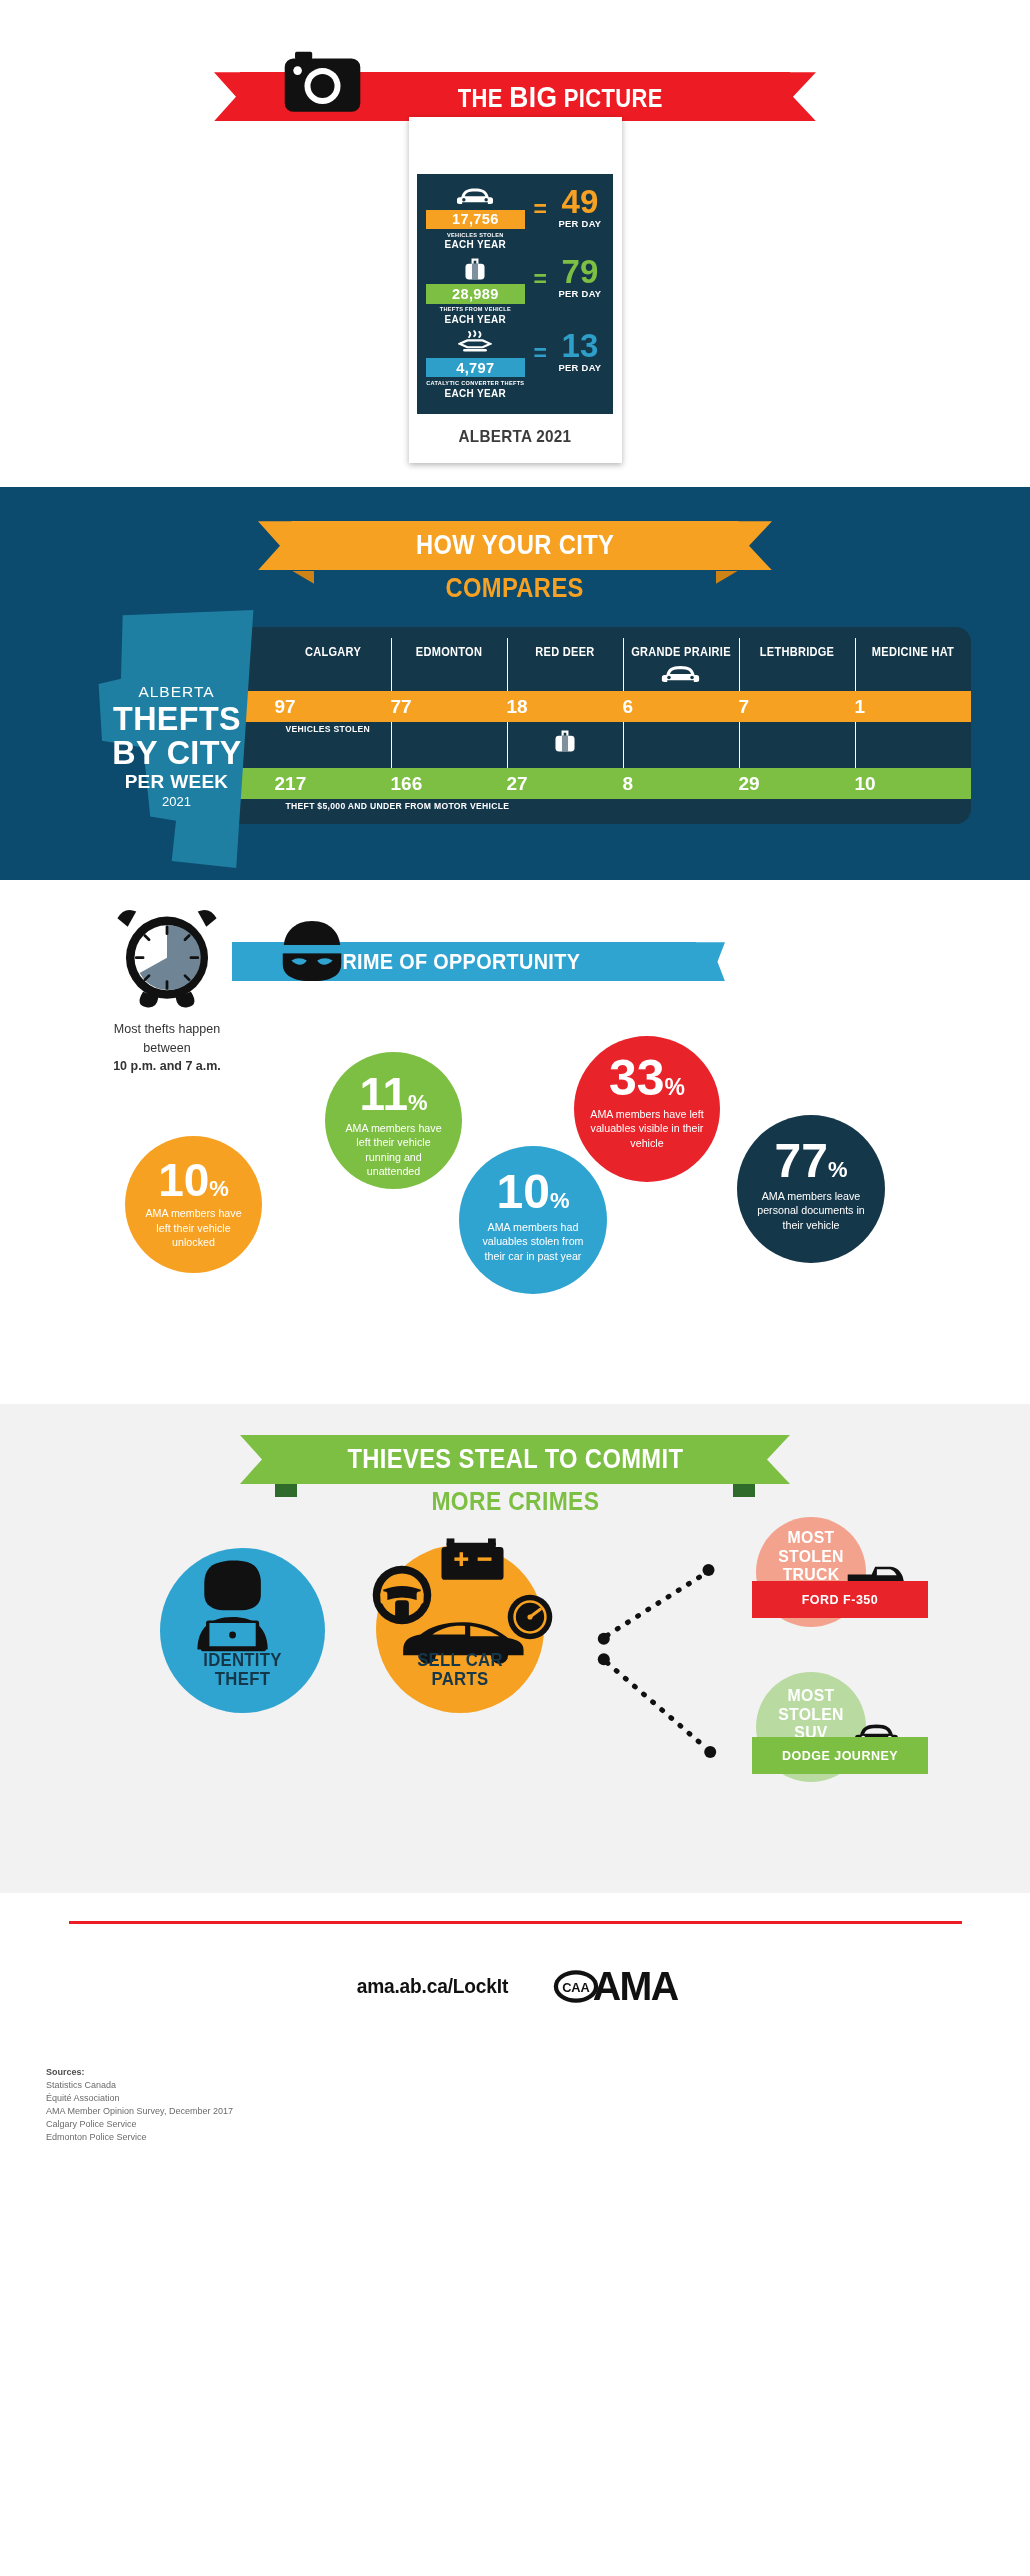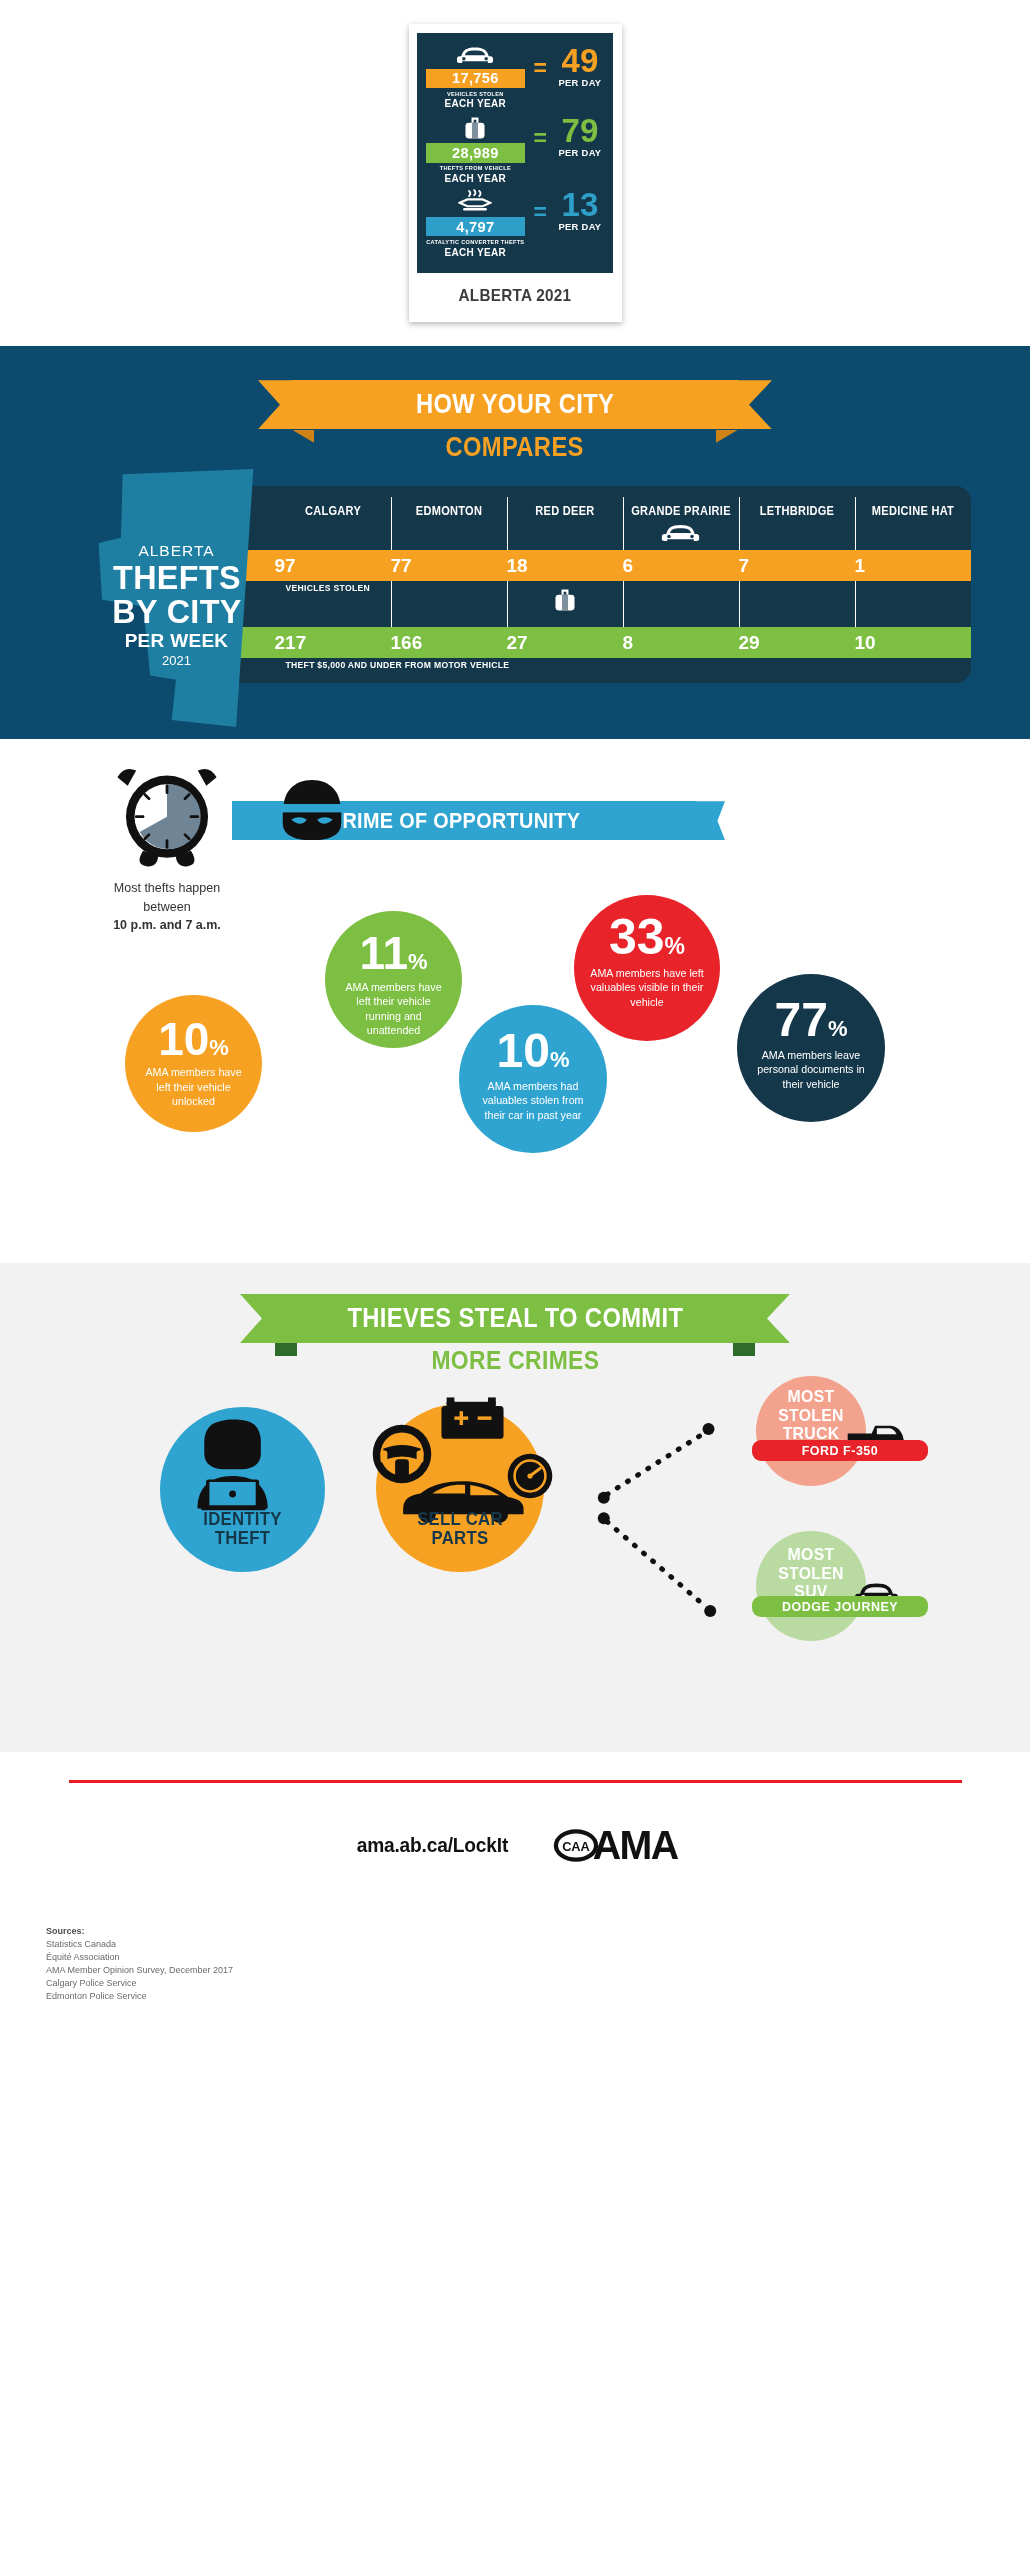--- a/index.html
+++ b/index.html
@@ -46,21 +46,21 @@
   }
   .ribbon-label .big { font-size:30px; }
   .camera-icon { position:absolute; left:283px; top:-12px; z-index:5; }
 
   
   .polaroid {
     width:213px; background:#fff; margin:-12px auto 0;
     padding:8.6px 8.6px 8.6px; box-shadow:0 1.7px 6px rgba(0,0,0,.30);
     position:relative; z-index:2;
   }
-  .polaroid-inner { background:#15374a; padding:12px 8.6px 10.3px; }
+  .polaroid-inner { background:#15374a; padding:12px 8.6px 10.3px;margin-top:48px; }
   .stat-row { display:flex; align-items:flex-start; justify-content:center; gap:8.6px; margin-bottom:5.2px; }
   .stat-left { width:108px; text-align:center; }
   .stat-pill {
     display:block; color:#fff; font-weight:bold; font-size:14.6px;
     padding:1.7px 0; letter-spacing:0.3px;
   }
   .pill-orange { background:#f6a122; }
   .pill-green  { background:#7dbf42; }
   .pill-blue   { background:#2e9fc9; }
   .stat-sub  { color:#fff; font-size:5.6px; font-weight:bold; letter-spacing:0.3px; margin-top:2.6px; line-height:1.25;}
@@ -171,41 +171,57 @@
   .circ-label {
     position:absolute; width:100%; text-align:center; color:#15374a;
     font-weight:bold; font-size:18px; line-height:1.05; letter-spacing:0.3px; transform:scaleX(.93);
   }
   .soft-circ { position:absolute; border-radius:50%; }
   .soft-label {
     position:absolute; width:100%; text-align:center; color:#fff; font-weight:bold;
     font-size:17px; line-height:1.08; letter-spacing:0.3px; transform:scaleX(.93);
   }
   .name-bar {
-    position:absolute; height:21px; display:flex; align-items:center; justify-content:center;
-    color:#fff; font-weight:bold; font-size:12.5px; letter-spacing:0.5px;border-radius:9px;
+    position:absolute; height:37px; display:flex; align-items:center; justify-content:center;
+    color:#fff; font-weight:bold; font-size:12.5px; letter-spacing:0.5px;
   }
 
   
   .sec-footer { background:#ffffff; position:relative; height:275px; padding-top:8.6px; }
   .footer-rule { width:893px; height:2.6px; background:#ed1c24; margin:19px auto 0; }
   .footer-mid { display:flex; align-items:center; justify-content:center; gap:38px; margin-top:39px; }
   .footer-url { font-weight:bold; font-size:20.6px; color:#111; letter-spacing:-0.2px; transform:scaleX(.93); }
   .ama-logo { display:flex; align-items:center; }
   .ama-word { font-weight:bold; font-size:41px; color:#111; letter-spacing:-1.7px; margin-left:-8.6px; transform:scaleX(.96); }
   .sources { position:absolute; left:46px; bottom:24px; }
   .src-head { font-weight:bold; font-size:9px; color:#4d4d4d; margin-bottom:1.7px; }
   .src-line { font-size:9px; color:#6b6b6b; line-height:1.45; }
 </style>
 </head>
 <body>
 
 <div class="sec-hero">
 
 
+  <div class="ribbon-wrap">
+    <div class="ribbon-tail left"></div>
+    <div class="ribbon-tail right"></div>
+    <div class="ribbon red">
+      <div class="ribbon-label"><span>THE </span><span class="big">BIG</span><span> PICTURE</span></div>
+    </div>
+    <div class="camera-icon">
+      <svg width="79" height="67" viewBox="0 0 92 78">
+        <rect x="14" y="2" width="20" height="9" rx="2" fill="#111"></rect>
+        <rect x="2" y="10" width="88" height="62" rx="10" fill="#111"></rect>
+        <circle cx="46" cy="42" r="21" fill="#fff"></circle>
+        <circle cx="46" cy="42" r="14" fill="#111"></circle>
+        <circle cx="17" cy="24" r="5" fill="#fff"></circle>
+      </svg>
+    </div>
+  </div>
 
   <div class="polaroid">
     <div class="polaroid-inner">
 
       <div class="stat-row">
         <div class="stat-left">
           <svg width="38" height="20.6" viewBox="0 0 44 24" style="display:block;margin:0 auto 3.4px;">
             <path d="M6 13 C8 6 12 3 22 3 C32 3 36 6 38 13 L40 13 C42 13 43 14 43 16 L43 19 C43 20 42 21 40 21 L37 21 L37 19 L7 19 L7 21 L4 21 C2 21 1 20 1 19 L1 16 C1 14 2 13 4 13 Z" fill="#fff"></path>
             <path d="M10 12 C11.5 8 14 6.5 22 6.5 C30 6.5 32.5 8 34 12 Z" fill="#15374a"></path>
             <circle cx="9" cy="16" r="2" fill="#15374a"></circle>

